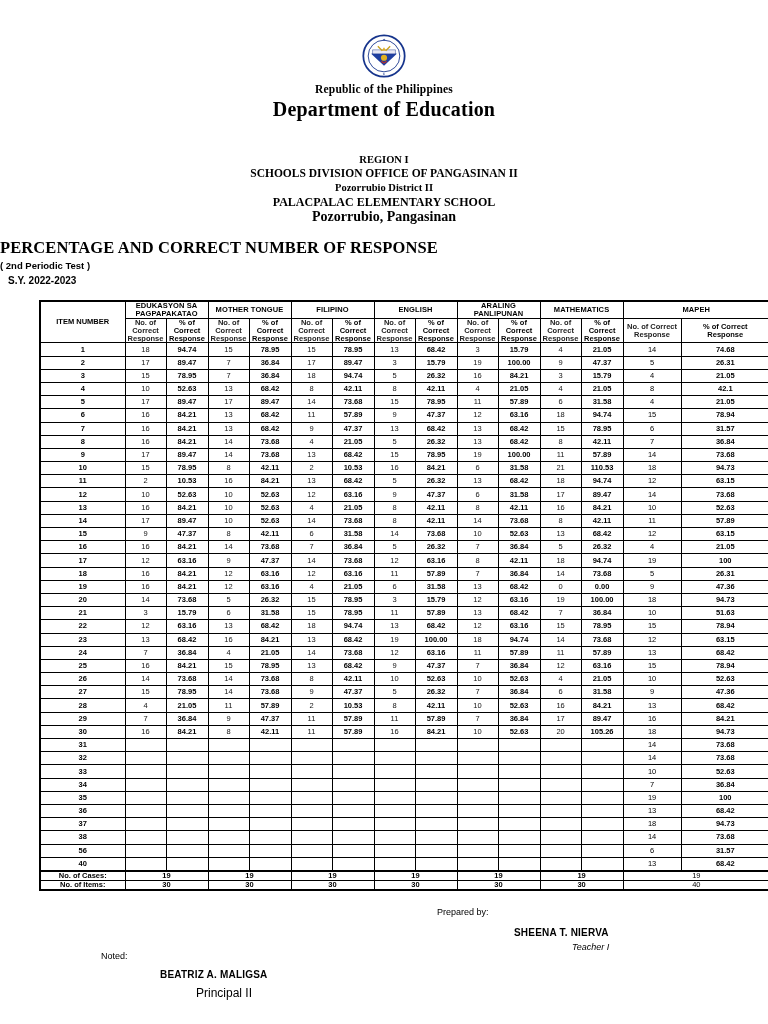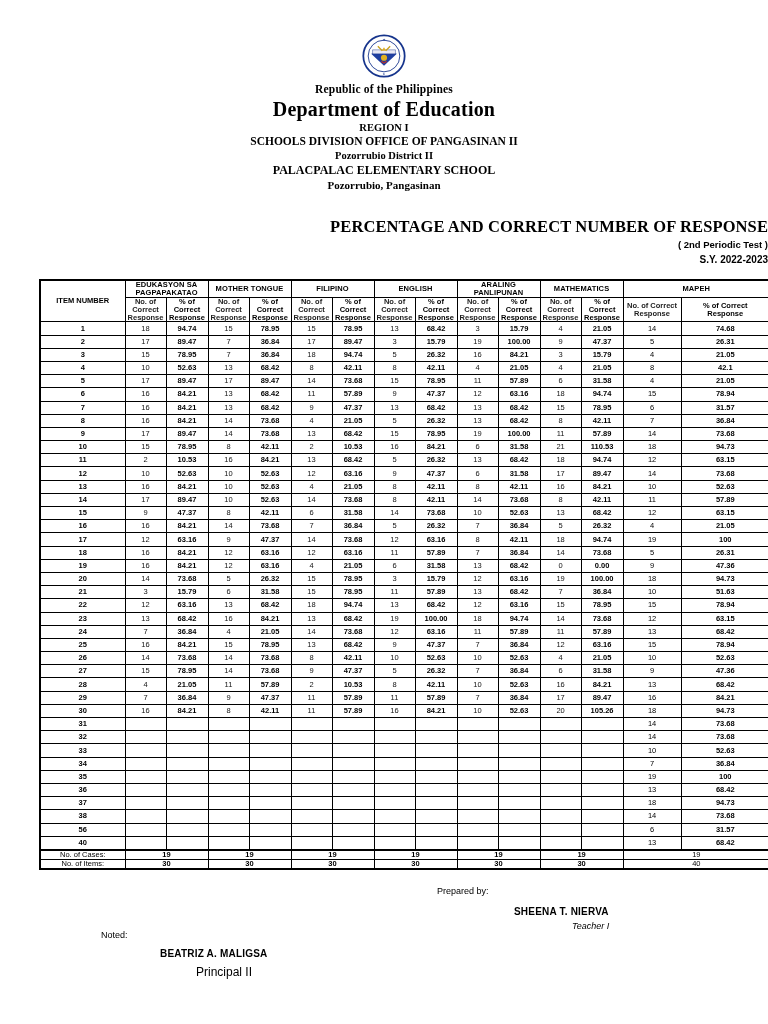--- a/index.html
+++ b/index.html
@@ -47,45 +47,46 @@
   .h-dept {
     font-size: 20px;
     font-weight: bold;
     line-height: 24px;
     letter-spacing: .2px;
   }
   .h-region {
     font-size: 10.5px;
     font-weight: bold;
     line-height: 13px;
+    margin-top: 32px;
   }
   .h-division {
     font-size: 11.5px;
     font-weight: bold;
     line-height: 15px;
   }
   .h-district {
     font-size: 10.5px;
     font-weight: bold;
     line-height: 13px;
   }
   .h-school {
     font-size: 12px;
     font-weight: bold;
     line-height: 16px;
   }
   .h-town {
-    font-size: 11px;
+    font-size: 14px;
     font-weight: bold;
     line-height: 14px;
   }
 
   .title-block {
-    text-align: right;
-    margin-top: 25px;
+    text-align: left;
+    margin-top: 14px;
   }
   .t-main {
     font-family: "Liberation Serif", serif;
     font-size: 16.5px;
     font-weight: bold;
     line-height: 20px;
     letter-spacing: .1px;
   }
   .t-sub {
     font-family: "Liberation Sans", sans-serif;
@@ -157,21 +158,21 @@
   td.mapeh-pct {
     font-size: 8px;
     font-weight: bold;
   }
   .thick-left { border-left: 2px solid #000 !important; }
   .thick-right { border-right: 2px solid #000 !important; }
   .thick-top { border-top: 2px solid #000 !important; }
   .thick-bottom { border-bottom: 2px solid #000 !important; }
   td.foot-label {
     font-size: 8px;
-    font-weight: normal;
+    font-weight: bold;
     text-align: left;
     padding-left: 3px;
   }
   td.foot-val {
     font-size: 8px;
     font-weight: bold;
   }
   td.foot-val-mapeh {
     font-size: 7px;
     font-weight: normal;

